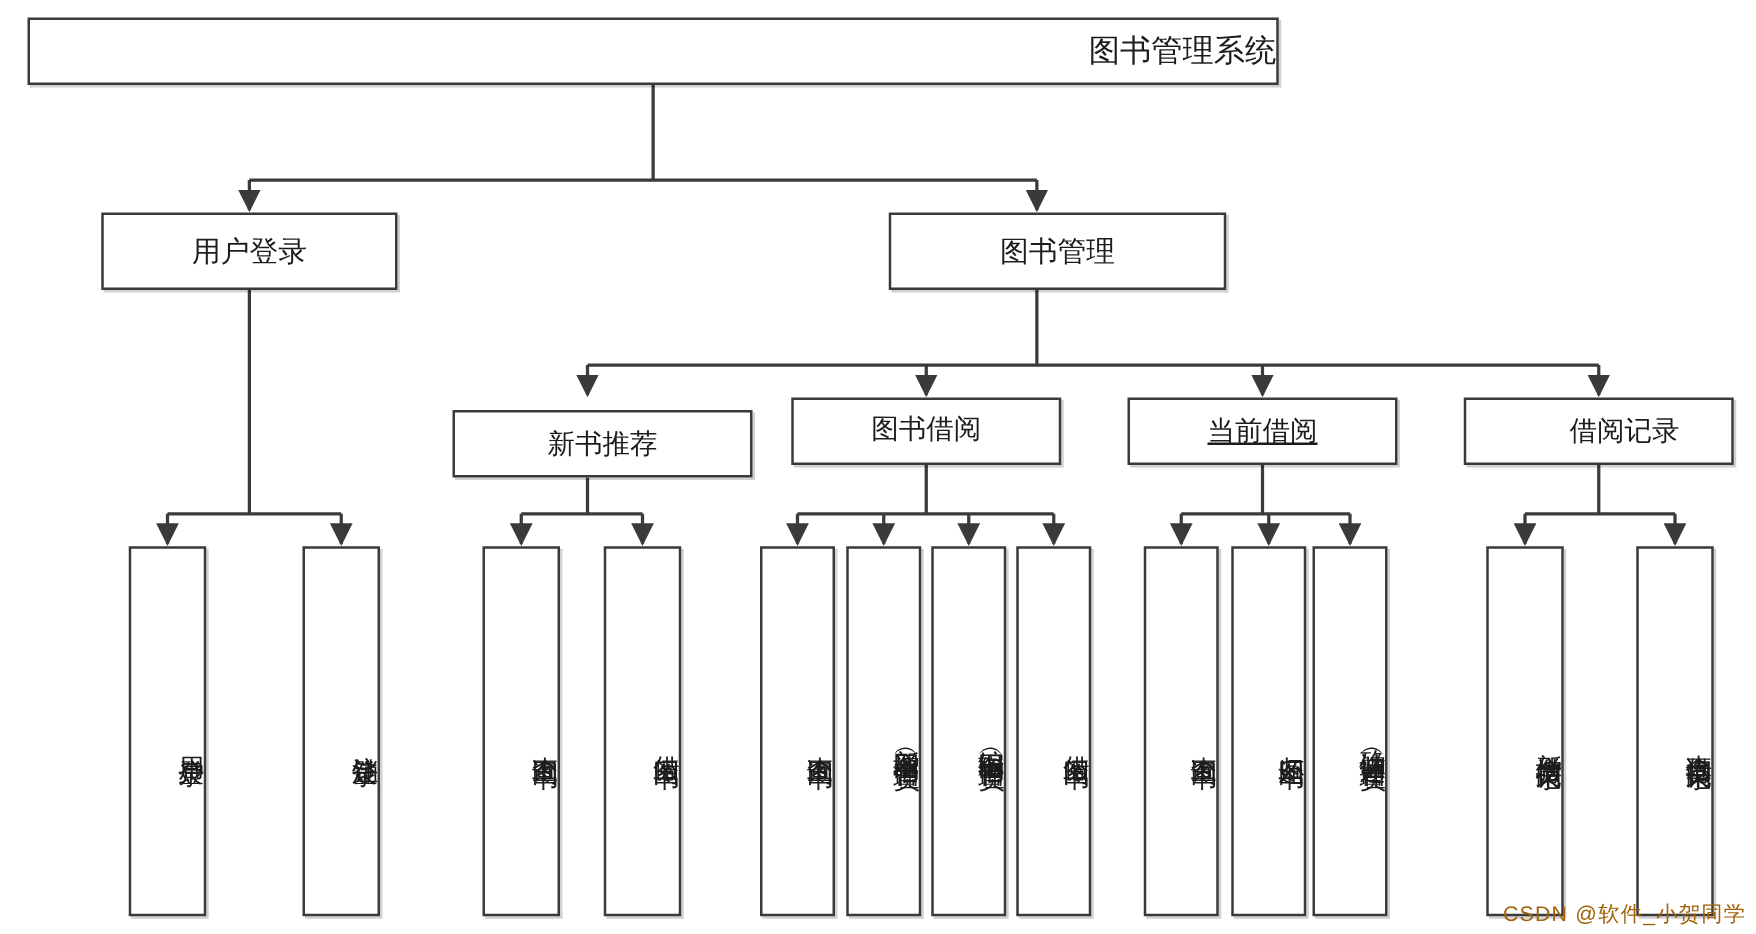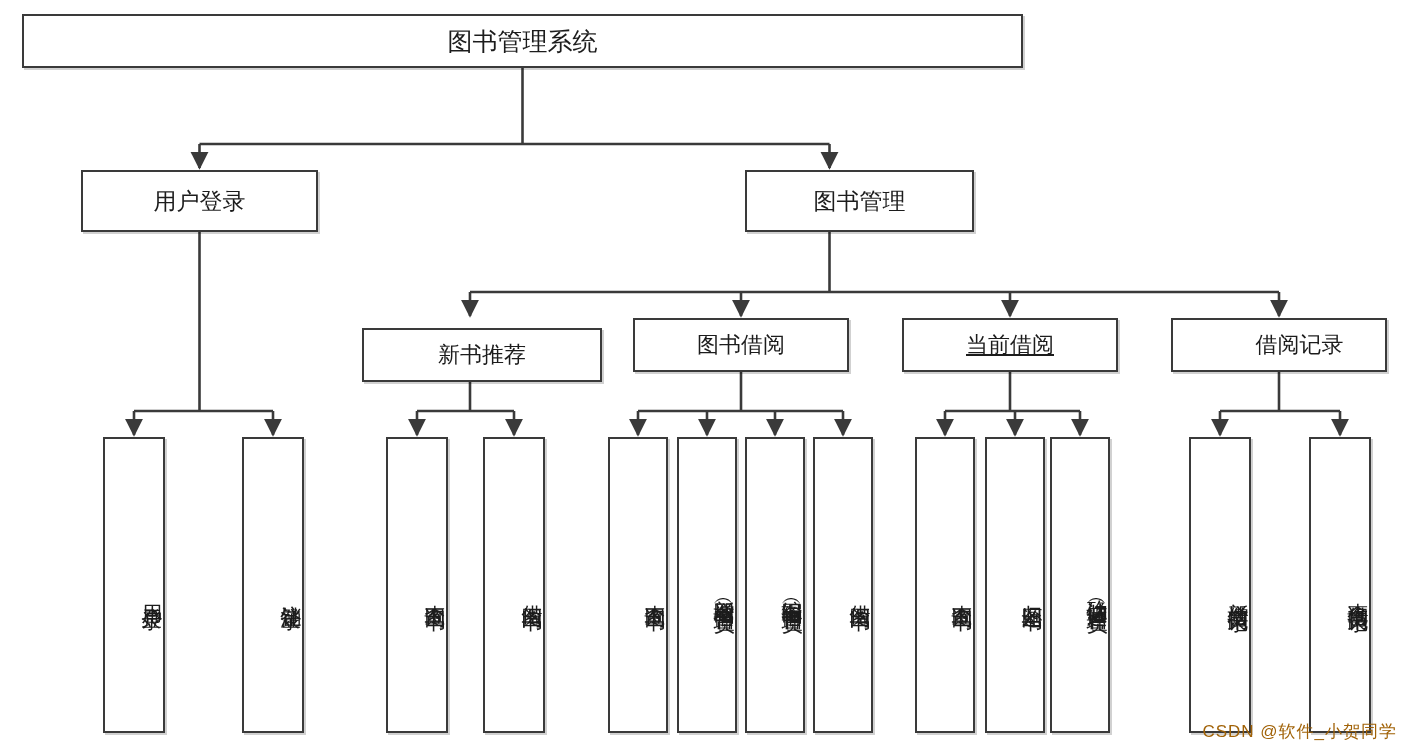--- a/index.html
+++ b/index.html
@@ -108,33 +108,33 @@
         <path d="M 1015 411 L 1015 435" marker-end="url(#arrow)"></path>
         <path d="M 1080 411 L 1080 435" marker-end="url(#arrow)"></path>
         <path d="M 1279 372 L 1279 411"></path>
         <path d="M 1220 411 L 1340 411"></path>
         <path d="M 1220 411 L 1220 435" marker-end="url(#arrow)"></path>
         <path d="M 1340 411 L 1340 435" marker-end="url(#arrow)"></path>
       </g>
   </svg>
 
   <div id="node-layer">
-      <div class="node root horiz" style="left: 22px; top: 14px; width: 1001px; height: 54px;">
+      <div class="node root horiz" style="left: 22px; top: 14px; width: 1001px; height: 54px; justify-content: flex-end;">
         <span class="lbl">图书管理系统</span>
       </div>
       <div class="node lvl2 horiz" style="left: 81px; top: 170px; width: 237px; height: 62px;">
         <span class="lbl">用户登录</span>
       </div>
-      <div class="node lvl2 horiz" style="left: 745px; top: 170px; width: 229px; height: 62px;">
+      <div class="node lvl2 horiz" style="left: 711px; top: 170px; width: 270px; height: 62px;">
         <span class="lbl">图书管理</span>
       </div>
       <div class="node lvl3 horiz" style="left: 362px; top: 328px; width: 240px; height: 54px;">
         <span class="lbl">新书推荐</span>
       </div>
-      <div class="node lvl3 horiz" style="left: 633px; top: 318px; width: 216px; height: 54px;">
+      <div class="node lvl3 horiz" style="left: 633px; top: 318px; width: 216px; height: 54px; font-family: Liberation Mono, monospace;">
         <span class="lbl">图书借阅</span>
       </div>
       <div class="node lvl3 horiz" style="left: 902px; top: 318px; width: 216px; height: 54px; text-decoration: underline;">
         <span class="lbl">当前借阅</span>
       </div>
       <div class="node lvl3 horiz" style="left: 1171px; top: 318px; width: 216px; height: 54px; padding-left: 41px;">
         <span class="lbl">借阅记录</span>
       </div>
       <div class="node leaf vert" style="left: 103px; top: 437px; width: 62px; height: 296px;">
         <span class="lbl">用户登录</span>

